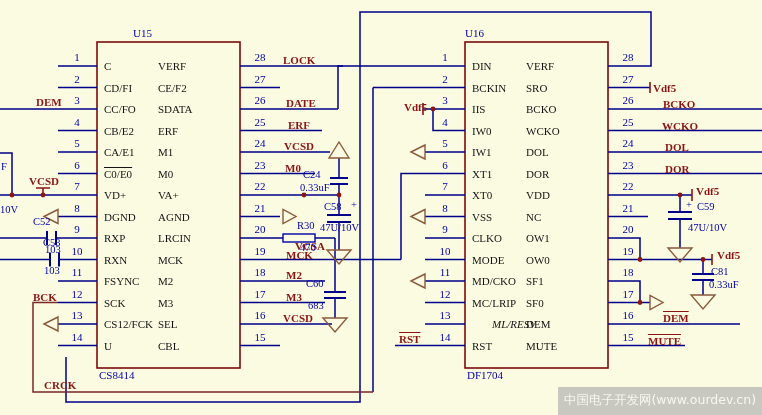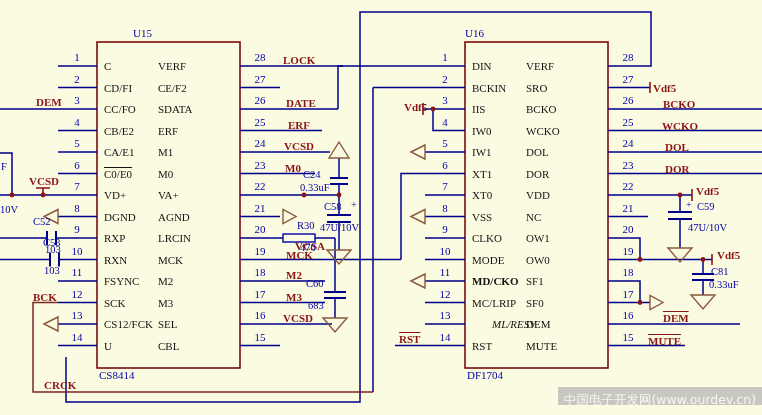--- a/index.html
+++ b/index.html
@@ -10,21 +10,21 @@
   }
   #wires-svg{position:absolute;left:0;top:0;}
   .pin-name{position:absolute;font-size:11px;color:#141414;white-space:pre;}
   .pin-name.r{text-align:left;width:75px;}
   .pin-num{position:absolute;font-size:11px;color:#0000a8;width:38px;text-align:center;}
   .net-label{position:absolute;font-size:11px;font-weight:bold;color:#8b1414;white-space:pre;}
   .part-label{position:absolute;font-size:10.5px;color:#0000a8;white-space:pre;}
   .desig{position:absolute;font-size:11px;color:#0000a8;white-space:pre;}
   .ov{text-decoration:overline;}
   #watermark{
-    position:absolute;left:558px;top:387px;width:204px;height:18px;
+    position:absolute;left:558px;top:387px;width:204px;height:28px;
     background:#c8c8c0;color:#f7f7ef;font-family:"DejaVu Sans",sans-serif;
     font-size:12.5px;line-height:25px;text-align:center;white-space:nowrap;
   }
 </style>
 </head>
 <body>
 
 <div id="schematic">
 
   <svg id="wires-svg" width="762" height="415" viewBox="0 0 762 415">
@@ -174,21 +174,21 @@
       <span class="pin-name" style="left: 472px; top: 167.5px;">XT1</span>
       <span class="pin-num" style="left: 426px; top: 158.5px;">6</span>
       <span class="pin-name" style="left: 472px; top: 189px;">XT0</span>
       <span class="pin-num" style="left: 426px; top: 180px;">7</span>
       <span class="pin-name" style="left: 472px; top: 210.5px;">VSS</span>
       <span class="pin-num" style="left: 426px; top: 201.5px;">8</span>
       <span class="pin-name" style="left: 472px; top: 232px;">CLKO</span>
       <span class="pin-num" style="left: 426px; top: 223px;">9</span>
       <span class="pin-name" style="left: 472px; top: 253.5px;">MODE</span>
       <span class="pin-num" style="left: 426px; top: 244.5px;">10</span>
-      <span class="pin-name" style="left: 472px; top: 275px; font-weight: bold;">MD/CKO</span>
+      <span class="pin-name" style="left: 472px; top: 275px;">MD/CKO</span>
       <span class="pin-num" style="left: 426px; top: 266px;">11</span>
       <span class="pin-name" style="left: 472px; top: 296.5px;">MC/LRIP</span>
       <span class="pin-num" style="left: 426px; top: 287.5px;">12</span>
       <span class="pin-name" style="left: 492px; top: 318px; font-style: italic;">ML/RESV</span>
       <span class="pin-num" style="left: 426px; top: 309px;">13</span>
       <span class="pin-name" style="left: 472px; top: 339.5px;">RST</span>
       <span class="pin-num" style="left: 426px; top: 330.5px;">14</span>
       <span class="pin-name r" style="left: 526px; top: 60px;">VERF</span>
       <span class="pin-num" style="left: 609px; top: 51px;">28</span>
       <span class="pin-name r" style="left: 526px; top: 81.5px;">SRO</span>

